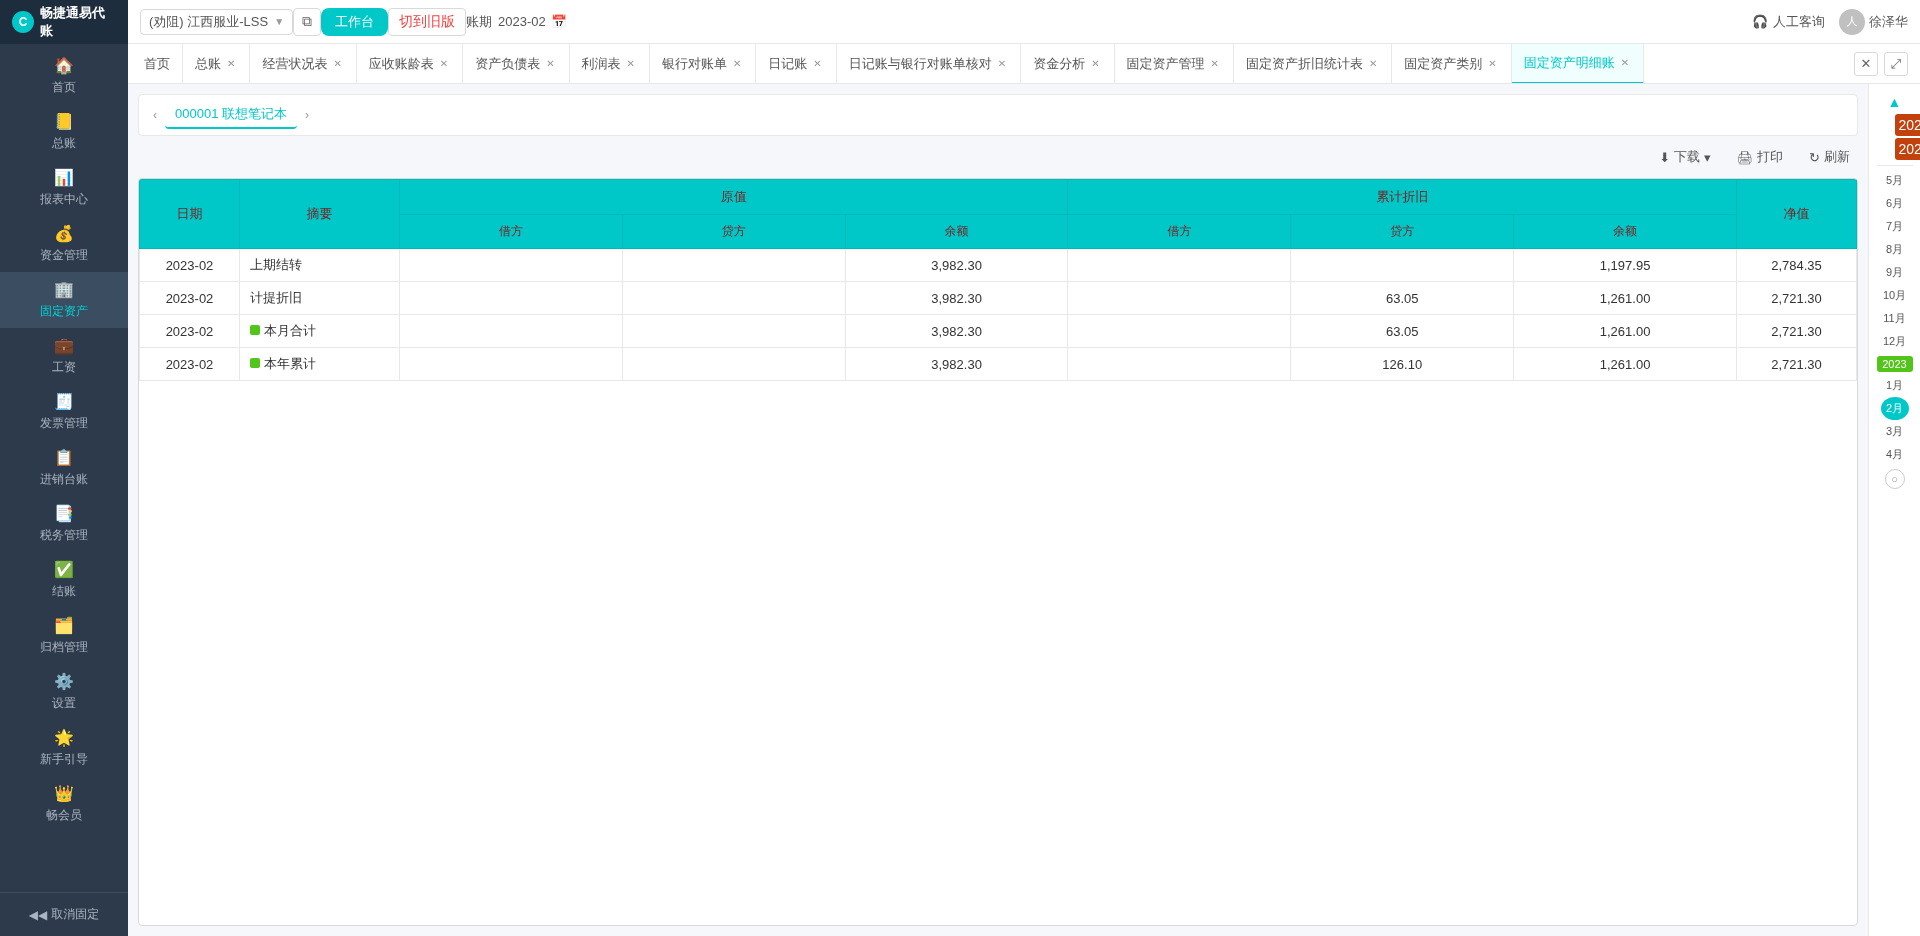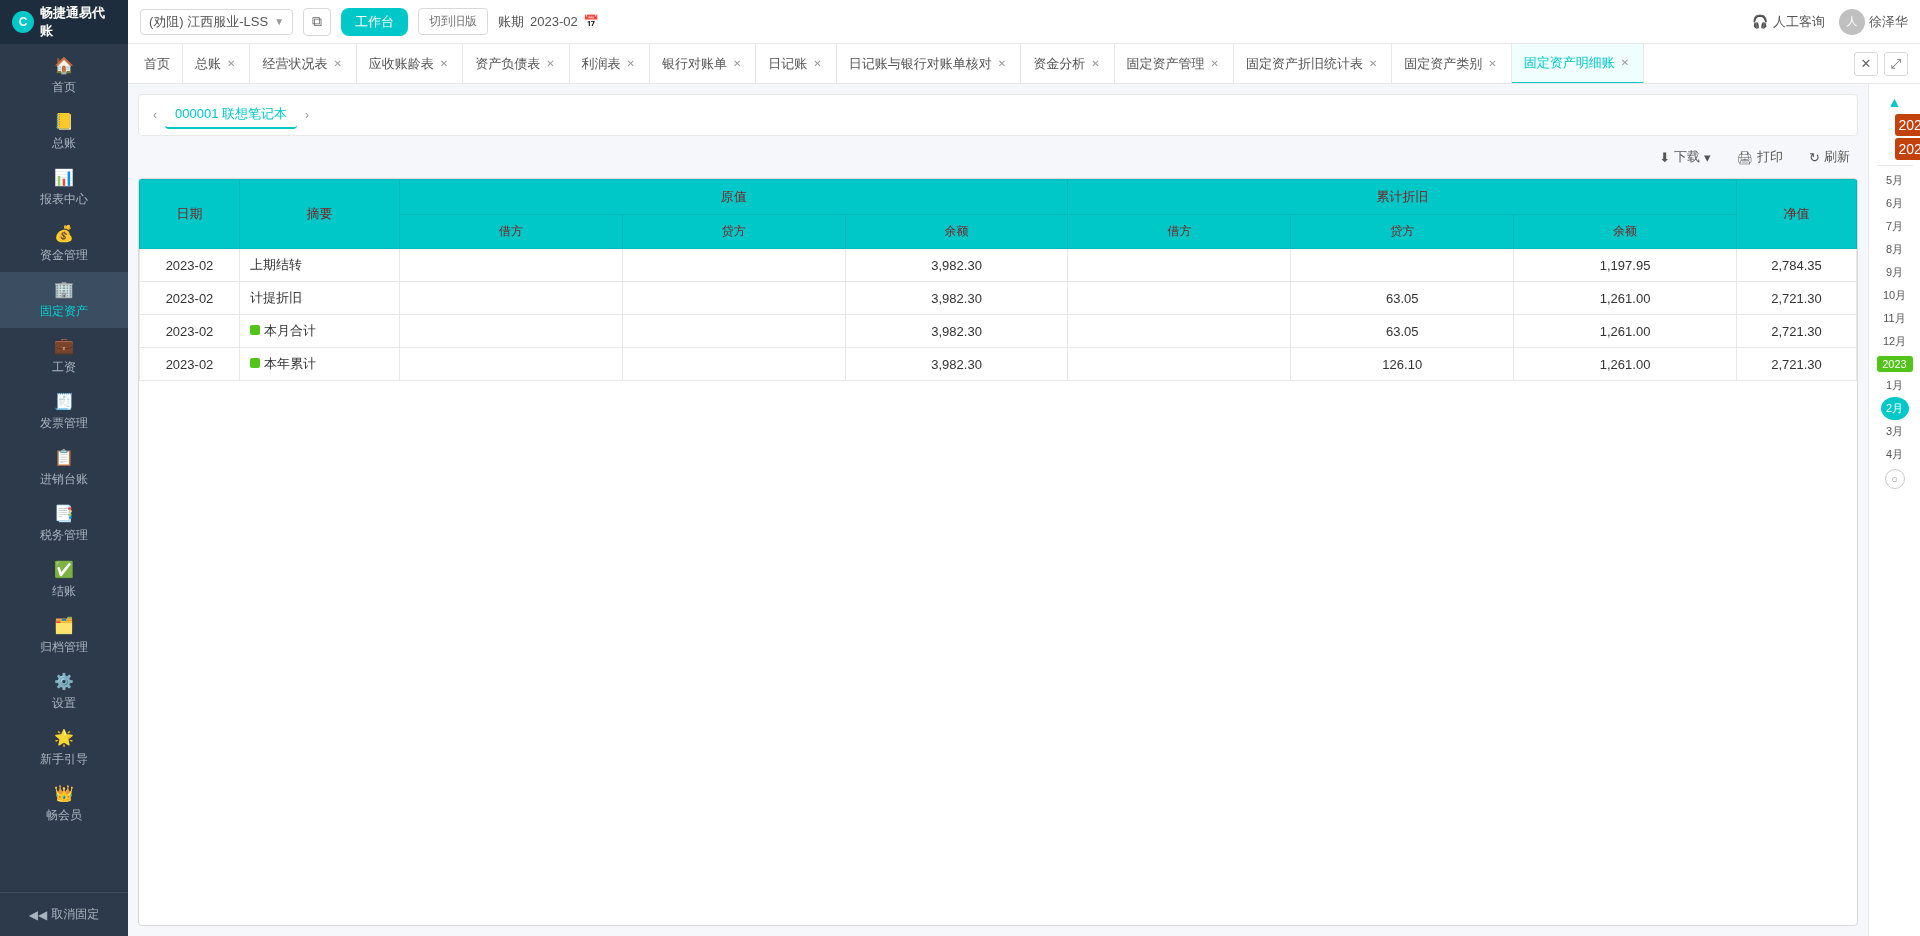--- a/index.html
+++ b/index.html
@@ -77,21 +77,20 @@
       overflow: hidden;
     }
 
     
     .header {
       height: 44px;
       background: #fff;
       display: flex;
       align-items: center;
       padding: 0 12px;
-      gap: 10px;
       border-bottom: 1px solid #e8e8e8;
       flex-shrink: 0;
     }
     .company-selector {
       display: flex;
       align-items: center;
       gap: 6px;
       border: 1px solid #d9d9d9;
       border-radius: 4px;
       padding: 3px 8px;
@@ -121,22 +120,22 @@
       padding: 5px 14px;
       cursor: pointer;
       font-size: 13px;
     }
     .switch-old-btn {
       border: 1px solid #d9d9d9;
       background: #fff;
       border-radius: 4px;
       padding: 4px 10px;
       cursor: pointer;
-      font-size: 12px;
-      color: #737373;
+      font-size: 14px;
+      color: #ef4444;
     }
     .account-period {
       display: flex;
       align-items: center;
       gap: 6px;
       font-size: 13px;
       color: #555;
     }
     .header-right {
       margin-left: auto;

